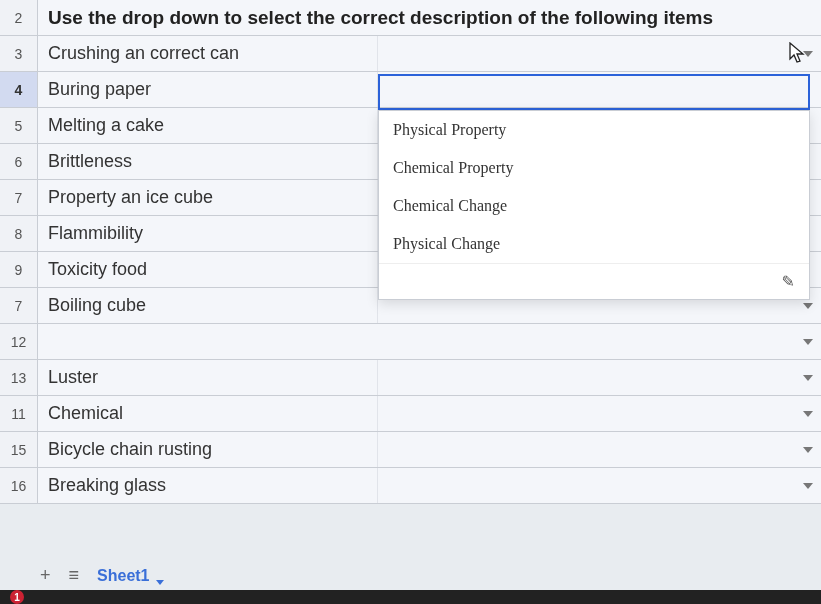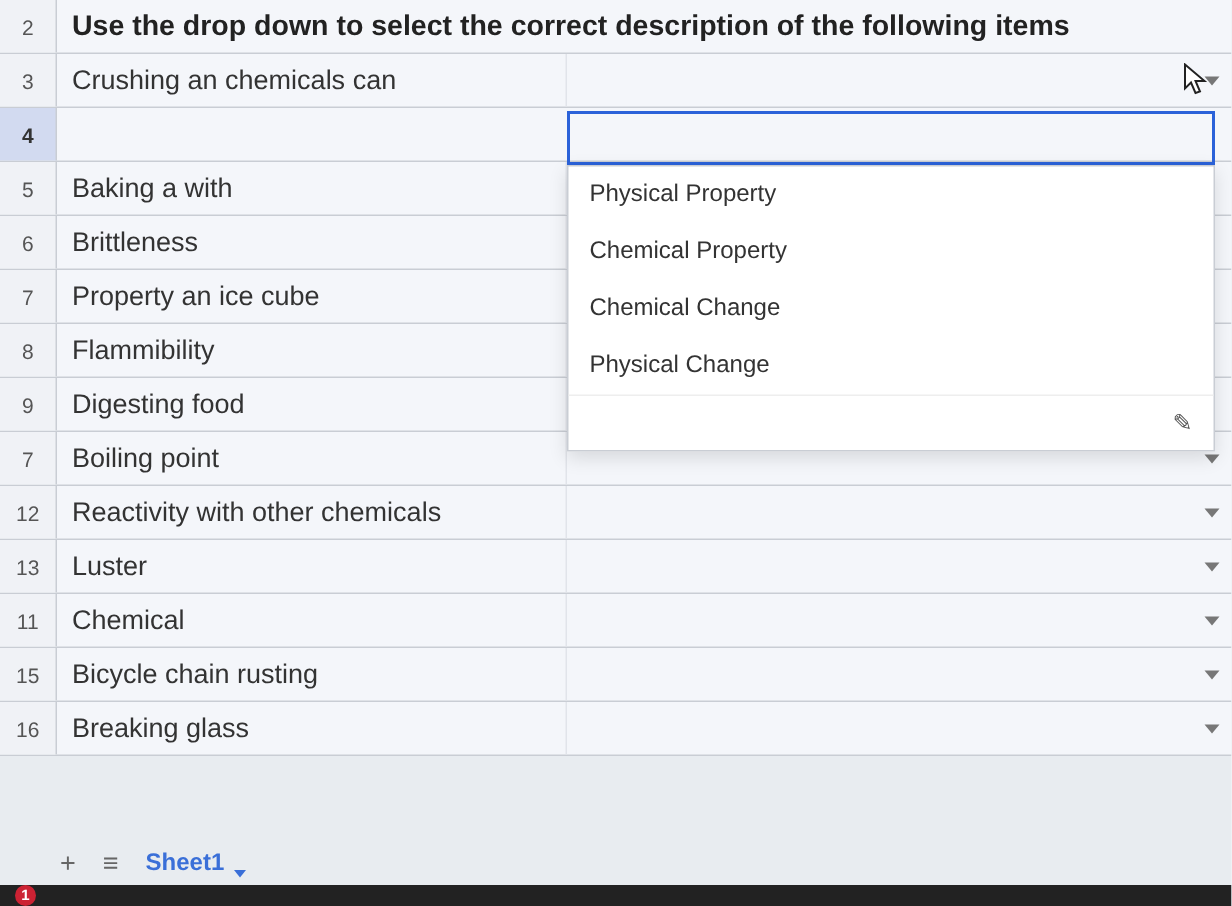--- a/index.html
+++ b/index.html
@@ -92,20 +92,21 @@
       background: #fff;
       border: 1px solid #c9cdd4;
       box-shadow: 0 4px 12px rgba(0,0,0,0.12);
       z-index: 10;
     }
     .dropdown-option {
       padding: 10px 14px;
       font-size: 16px;
       color: #333;
       cursor: pointer;
+      font-family: Liberation Serif, serif;
     }
     .dropdown-edit {
       display: flex;
       justify-content: flex-end;
       padding: 8px 14px;
       border-top: 1px solid #eee;
     }
     .pencil-icon {
       font-size: 16px;
       color: #555;
@@ -174,64 +175,64 @@
 <div class="sheet">
 
   <div class="row title">
     <div class="row-header">2</div>
     <div class="cell-a">Use the drop down to select the correct description of the following items</div>
   </div>
 
   <div id="rows-container">
       <div class="row">
         <div class="row-header">3</div>
-        <div class="cell-a">Crushing an chemicals can</div>
+        <div class="cell-a">Crushing an correct can</div>
         <div class="cell-b">
           <div class="dropdown-arrow"></div>
         </div>
       </div>
       <div class="row selected">
         <div class="row-header">4</div>
+        <div class="cell-a">Buring paper</div>
         <div class="cell-b"></div>
       </div>
       <div class="row">
         <div class="row-header">5</div>
-        <div class="cell-a">Baking a with</div>
+        <div class="cell-a">Melting a cake</div>
         <div class="cell-b"></div>
       </div>
       <div class="row">
         <div class="row-header">6</div>
         <div class="cell-a">Brittleness</div>
         <div class="cell-b"></div>
       </div>
       <div class="row">
         <div class="row-header">7</div>
         <div class="cell-a">Property an ice cube</div>
         <div class="cell-b"></div>
       </div>
       <div class="row">
         <div class="row-header">8</div>
         <div class="cell-a">Flammibility</div>
         <div class="cell-b"></div>
       </div>
       <div class="row">
         <div class="row-header">9</div>
-        <div class="cell-a">Digesting food</div>
+        <div class="cell-a">Toxicity food</div>
         <div class="cell-b"></div>
       </div>
       <div class="row">
         <div class="row-header">7</div>
-        <div class="cell-a">Boiling point</div>
+        <div class="cell-a">Boiling cube</div>
         <div class="cell-b">
           <div class="dropdown-arrow"></div>
         </div>
       </div>
       <div class="row">
         <div class="row-header">12</div>
-        <div class="cell-a">Reactivity with other chemicals</div>
         <div class="cell-b">
           <div class="dropdown-arrow"></div>
         </div>
       </div>
       <div class="row">
         <div class="row-header">13</div>
         <div class="cell-a">Luster</div>
         <div class="cell-b">
           <div class="dropdown-arrow"></div>
         </div>

